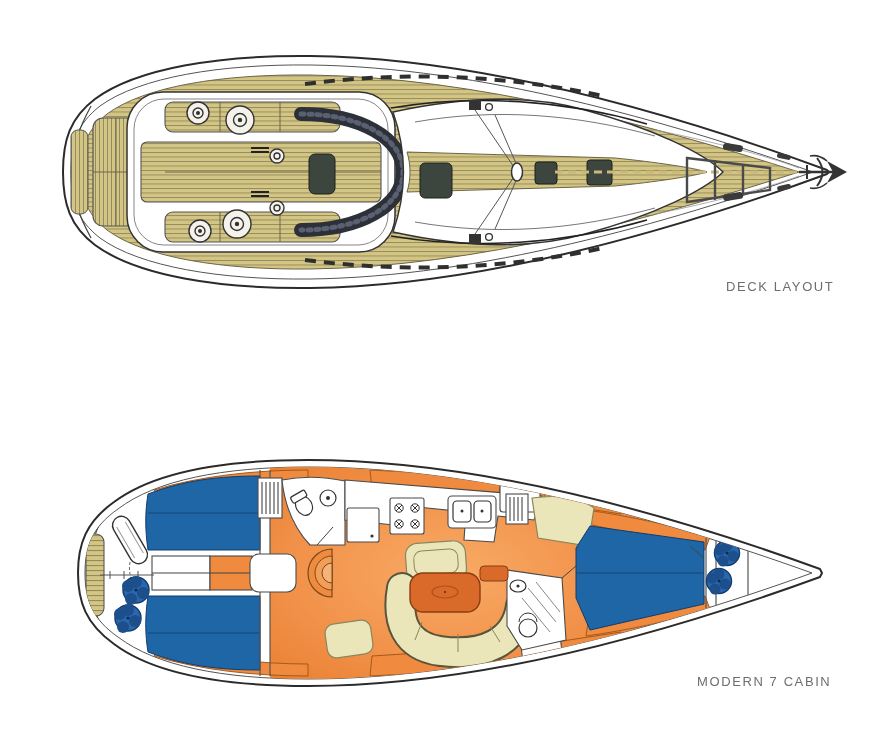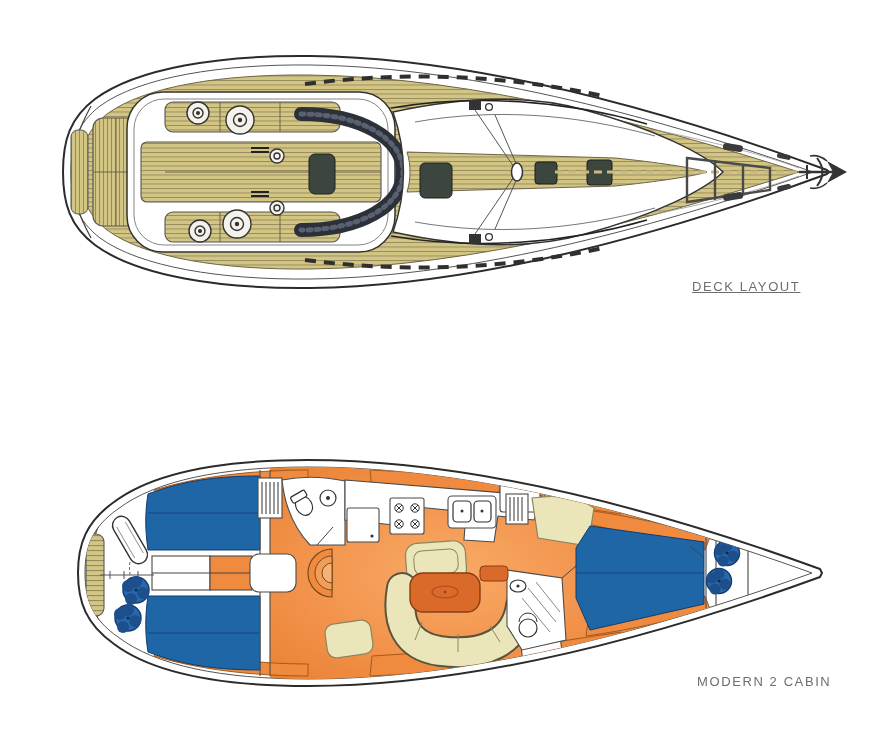--- a/index.html
+++ b/index.html
@@ -1,21 +1,21 @@
 <!DOCTYPE html>
 <html style="--white: #ffffff; --label_gray: #6e6e6e; --hull_ink: #2b2b2b; --teak: #d3c684; --teak_line: #8f845a; --hatch_dark: #3d453f; --sprayhood_dark: #2c3038; --berth_blue: #1f66a6; --berth_blue_dark: #14477c; --prop_blue: #2a68ae; --prop_blue_dark: #1c4f8c; --floor_orange: #f2924b; --locker_orange: #ef8a3e; --locker_orange_edge: #a35a1c; --table_orange: #d96a2a; --cream: #eae6ba; --cream_edge: #8a855c;"><head>
 <meta charset="utf-8">
 <style>
   html,body{margin:0;padding:0;}
   body{width:896px;height:755px;background:var(--white,#fff);font-family:"Liberation Sans",sans-serif;}
   .page{position:relative;width:896px;height:755px;overflow:hidden;background:var(--white,#fff);}
   .plan{position:absolute;}
   .plan svg{display:block;}
   .caption{position:absolute;font-size:13px;letter-spacing:1.6px;color:var(--label_gray,#6e6e6e);font-weight:400;white-space:nowrap;}
-  .caption.deck{left:692px;top:279px;text-decoration:underline;}
+  .caption.deck{left:726px;top:279px;}
   .caption.interior{left:697px;top:674px;}
   .blue{fill:var(--berth_blue);}
   .cream{fill:var(--cream);stroke:var(--cream_edge);stroke-width:1.2;}
   .whitebox{fill:var(--white);stroke:#4a4a4a;stroke-width:1.1;}
   .hatch{fill:var(--hatch_dark);stroke:#1d221e;stroke-width:1;}
 </style>
 </head>
 <body>
 
 <div class="page">
@@ -309,15 +309,15 @@
           <circle cx="58" cy="160" r="6" fill="var(--prop_blue_dark)"></circle>
               <circle cx="65" cy="171" r="6" fill="var(--prop_blue_dark)"></circle>
           <circle cx="53" cy="177" r="6" fill="var(--prop_blue_dark)"></circle>
               <circle cx="50" cy="164" r="6" fill="var(--prop_blue_dark)"></circle>
           <circle cx="58" cy="168" r="1.6" fill="#0b2a52"></circle>
         </g>
       </g>
     </g>
   </svg>
   </div>
-  <div class="caption interior">MODERN 2 CABIN</div>
+  <div class="caption interior">MODERN 7 CABIN</div>
 
 </div>
 
 </body></html>

